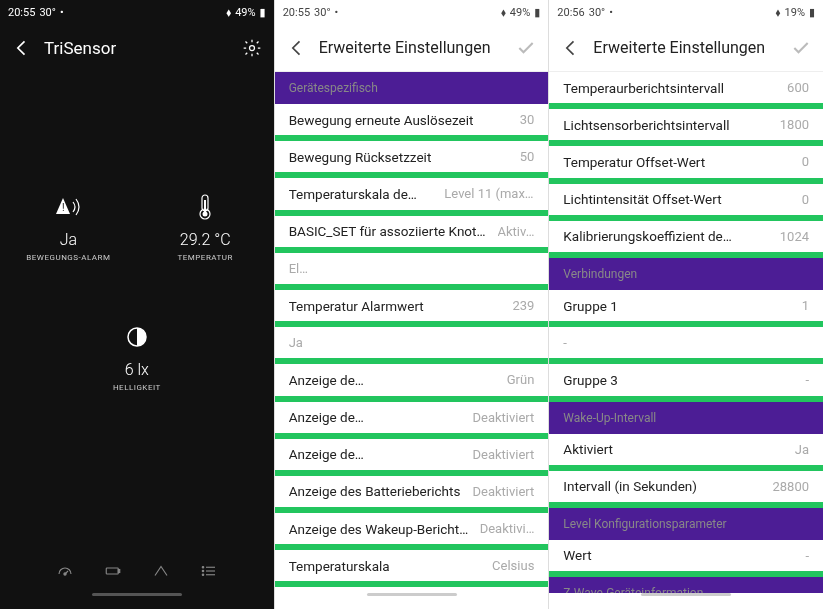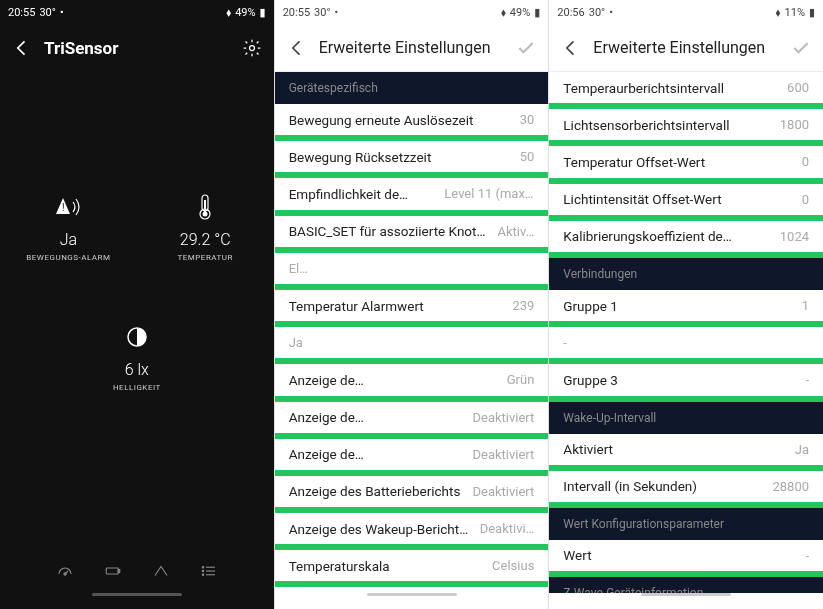--- a/index.html
+++ b/index.html
@@ -8,21 +8,21 @@
   .panel { flex: 1; display: flex; flex-direction: column; overflow: hidden; border-right: 1px solid #ddd; }
   .panel:last-child { border-right: none; }
 
   
   .p1 { background: #111; color: #fff; }
   .status-bar { height: 24px; display: flex; justify-content: space-between; align-items: center; padding: 0 8px; font-size: 11px; }
   .status-bar.light { color: #333; }
   .status-bar .left, .status-bar .right { display: flex; align-items: center; gap: 4px; }
   .header { height: 48px; display: flex; align-items: center; padding: 0 12px; }
   .header .title { flex: 1; font-size: 17px; margin-left: 12px; }
-  .p1 .header .title { color: #fff; font-weight: 700; }
+  .p1 .header .title { color: #fff; font-weight: 400; }
   .icon-svg { width: 20px; height: 20px; }
   .p1 .icon-svg { fill: #fff; stroke: #fff; }
 
   .sensor-grid { flex: 1; display: flex; flex-direction: column; padding-top: 120px; }
   .sensor-row { display: flex; justify-content: space-around; margin-bottom: 60px; }
   .sensor-tile { text-align: center; width: 120px; }
   .sensor-icon { height: 30px; display: flex; align-items: center; justify-content: center; margin-bottom: 8px; }
   .sensor-value { font-size: 16px; font-weight: 300; margin-bottom: 4px; }
   .sensor-label { font-size: 8px; letter-spacing: 0.5px; color: #ccc; text-transform: uppercase; }
 
@@ -33,21 +33,21 @@
 
   
   .p-light { background: #fff; color: #222; }
   .p-light .status-bar { color: #444; }
   .p-light .header { border-bottom: 1px solid #eee; }
   .p-light .header .title { color: #222; font-size: 16px; font-weight: 400; }
   .p-light .icon-svg { fill: #444; stroke: #444; }
   .check-icon { stroke: #bbb !important; fill: none !important; }
 
   .list { flex: 1; overflow-y: hidden; }
-  .section-header { background: #0f172a; color: #888; font-size: 12px; padding: 9px 14px; }
+  .section-header { background: #4c1d95; color: #888; font-size: 12px; padding: 9px 14px; }
   .row { display: flex; align-items: center; padding: 0 14px; height: 37.2px; border-bottom: 6px solid #22c55e; font-size: 13.5px; }
   .row .label { flex: 1; color: #222; white-space: nowrap; overflow: hidden; text-overflow: ellipsis; padding-right: 8px; }
   .row .value { color: #aaa; font-size: 13px; white-space: nowrap; overflow: hidden; text-overflow: ellipsis; max-width: 90px; }
   .nav-indicator.light .bar { background: #ccc; }
 </style>
 </head>
 <body>
 
 <div class="container">
 
@@ -166,21 +166,21 @@
         <div class="section-header">Gerätespezifisch</div>
         <div class="row">
           <div class="label">Bewegung erneute Auslösezeit</div>
           <div class="value">30</div>
         </div>
         <div class="row">
           <div class="label">Bewegung Rücksetzzeit</div>
           <div class="value">50</div>
         </div>
         <div class="row">
-          <div class="label">Empfindlichkeit de…</div>
+          <div class="label">Temperaturskala de…</div>
           <div class="value">Level 11 (maximum)</div>
         </div>
         <div class="row">
           <div class="label">BASIC_SET für assoziierte Knote…</div>
           <div class="value">Aktiv…</div>
         </div>
         <div class="row">
           <div class="value">El…</div>
         </div>
         <div class="row">
@@ -223,21 +223,21 @@
 
   <div class="panel p-light">
     <div class="status-bar light">
       <div class="left">
           <span>20:56</span>
           <span>30°</span>
           <span>•</span>
         </div>
       <div class="right">
           <span>⬧</span>
-          <span>11%</span>
+          <span>19%</span>
           <span>▮</span>
         </div>
     </div>
     <div class="header">
       <svg class="icon-svg" viewBox="0 0 24 24">
           <path d="M15 4l-8 8 8 8" fill="none" stroke-width="2"></path>
         </svg>
       <div class="title">Erweiterte Einstellungen</div>
       <svg class="icon-svg check-icon" viewBox="0 0 24 24">
           <path d="M4 12l5 5 11-11" fill="none" stroke-width="2.5"></path>
@@ -278,21 +278,21 @@
         </div>
         <div class="section-header">Wake-Up-Intervall</div>
         <div class="row">
           <div class="label">Aktiviert</div>
           <div class="value">Ja</div>
         </div>
         <div class="row">
           <div class="label">Intervall (in Sekunden)</div>
           <div class="value">28800</div>
         </div>
-        <div class="section-header">Wert Konfigurationsparameter</div>
+        <div class="section-header">Level Konfigurationsparameter</div>
         <div class="row">
           <div class="label">Wert</div>
           <div class="value">-</div>
         </div>
         <div class="section-header">Z-Wave-Geräteinformation</div>
       </div>
     <div class="nav-indicator light">
         <div class="bar"></div>
       </div>
   </div>

